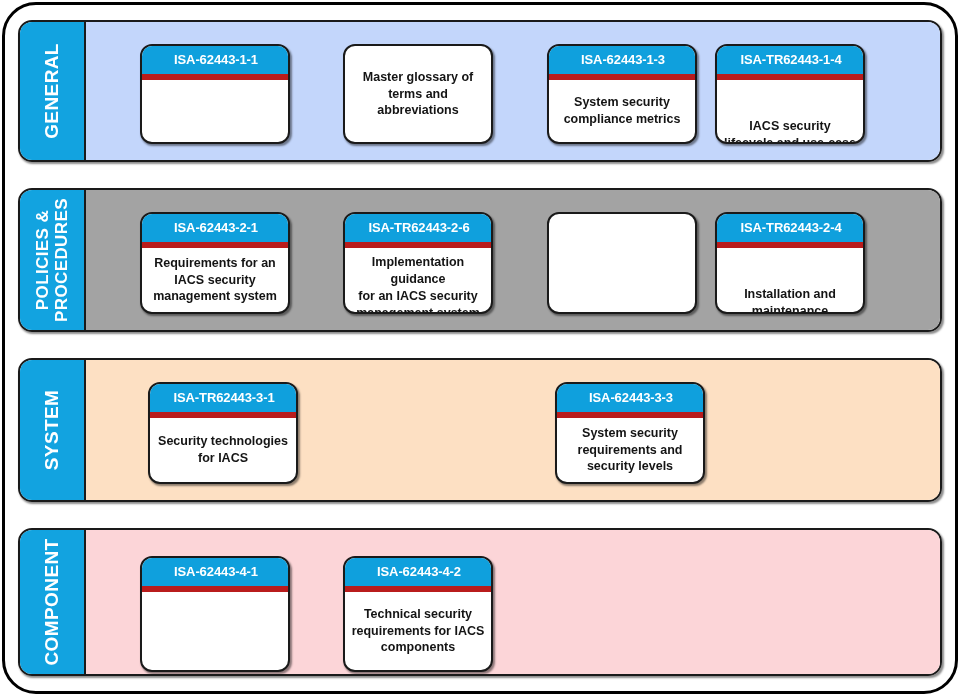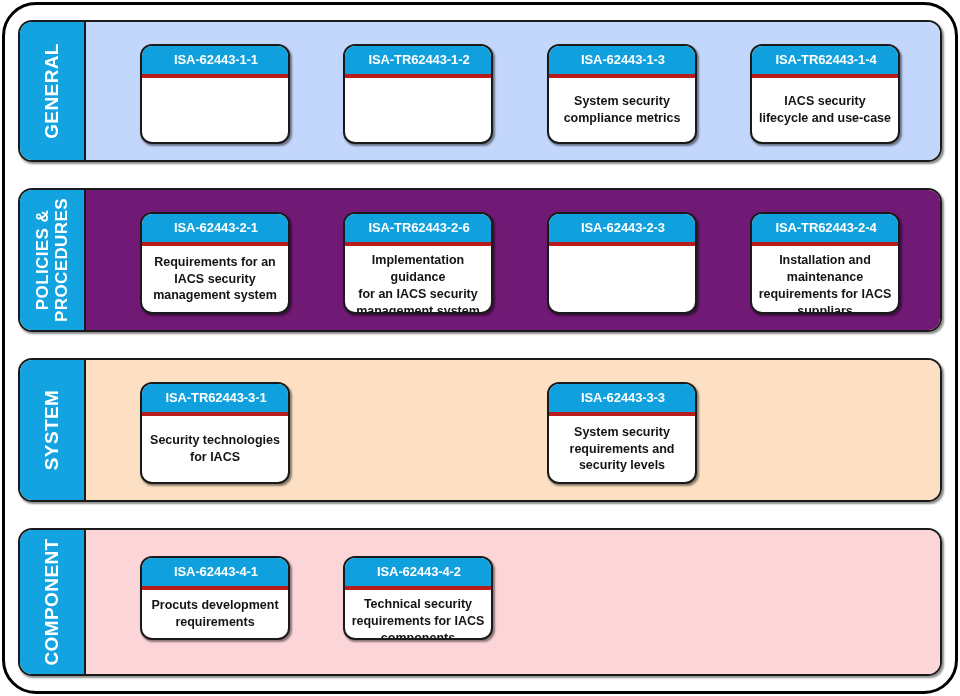--- a/index.html
+++ b/index.html
@@ -76,21 +76,21 @@
     width: 140px;
   }
 
   .band-body {
     flex: 1 1 auto;
     position: relative;
   }
 
   
   .band-general  .band-body { background: #c3d6fb; }
-  .band-policies .band-body { background: #701a75; }
+  .band-policies .band-body { background: #a3a3a3; }
   .band-system   .band-body { background: #fde0c3; }
   .band-component .band-body { background: #fcd5d8; }
 
   
   #band-general   { left: 18px; top: 20px;  width: 924px; height: 142px; }
   #band-policies  { left: 18px; top: 188px; width: 924px; height: 144px; }
   #band-system    { left: 18px; top: 358px; width: 924px; height: 144px; }
   #band-component { left: 18px; top: 528px; width: 924px; height: 148px; }
 
   
@@ -106,66 +106,66 @@
     display: flex;
     flex-direction: column;
   }
   .card-header {
     background: #0fa0dd;
     color: #ffffff;
     font-size: 13px;
     font-weight: bold;
     text-align: center;
     padding: 6px 2px 7px 4px;
-    border-bottom: 4px solid #b91c1c;
+    border-bottom: 6px solid #b91c1c;
     letter-spacing: -0.1px;
     white-space: nowrap;
   }
   .card-body {
     flex: 1 1 auto;
     display: flex;
     align-items: center;
     justify-content: center;
     text-align: center;
     color: #141414;
     font-size: 12.5px;
     font-weight: bold;
     line-height: 1.35;
     padding: 6px 5px;
   }
 
   
   .col-0 { left: 54px; }
   .col-1 { left: 257px; }
   .col-2 { left: 461px; justify-content: space-between; }
-  .col-3 { left: 664px; }
+  .col-3 { left: 629px; gap: 32px; }
 
   
   .band-general  .card { top: 22px; height: 100px; }
   .band-policies .card { top: 22px; height: 102px; }
-  .band-system   .card { top: 22px; height: 102px; }
-  .band-component .card { top: 26px; height: 84px; }
+  .band-system   .card { top: 22px; height: 102px; margin-left: 8px; }
+  .band-component .card { top: 26px; height: 116px; }
 </style>
 </head>
 <body>
 
 <div id="diagram">
 
   <div class="frame"></div>
 
   <div class="band band-general" id="band-general">
     <div class="band-label">
       <span>GENERAL</span>
     </div>
     <div class="band-body">
       <div class="card col-0">
         <div class="card-header">ISA-62443-1-1</div>
       </div>
       <div class="card col-1">
-        <div class="card-header">ISA-TR62443-1-2</div>
+        <div class="card-body">Master glossary of<br>terms and abbreviations</div>
       </div>
       <div class="card col-2">
         <div class="card-header">ISA-62443-1-3</div>
         <div class="card-body">System security<br>compliance metrics</div>
       </div>
       <div class="card col-3">
         <div class="card-header">ISA-TR62443-1-4</div>
         <div class="card-body">IACS security<br>lifecycle and use-case</div>
       </div>
     </div>
@@ -178,21 +178,20 @@
     <div class="band-body">
       <div class="card col-0">
         <div class="card-header">ISA-62443-2-1</div>
         <div class="card-body">Requirements for an<br>IACS security<br>management system</div>
       </div>
       <div class="card col-1">
         <div class="card-header">ISA-TR62443-2-6</div>
         <div class="card-body">Implementation guidance<br>for an IACS security<br>management system</div>
       </div>
       <div class="card col-2">
-        <div class="card-header">ISA-62443-2-3</div>
       </div>
       <div class="card col-3">
         <div class="card-header">ISA-TR62443-2-4</div>
         <div class="card-body">Installation and<br>maintenance<br>requirements for IACS<br>suppliars</div>
       </div>
     </div>
   </div>
 
   <div class="band band-system" id="band-system">
     <div class="band-label">
@@ -210,21 +209,20 @@
     </div>
   </div>
 
   <div class="band band-component" id="band-component">
     <div class="band-label">
       <span>COMPONENT</span>
     </div>
     <div class="band-body">
       <div class="card col-0">
         <div class="card-header">ISA-62443-4-1</div>
-        <div class="card-body">Procuts development<br>requirements</div>
       </div>
       <div class="card col-1">
         <div class="card-header">ISA-62443-4-2</div>
         <div class="card-body">Technical security<br>requirements for IACS<br>components</div>
       </div>
     </div>
   </div>
 
 </div>
 

